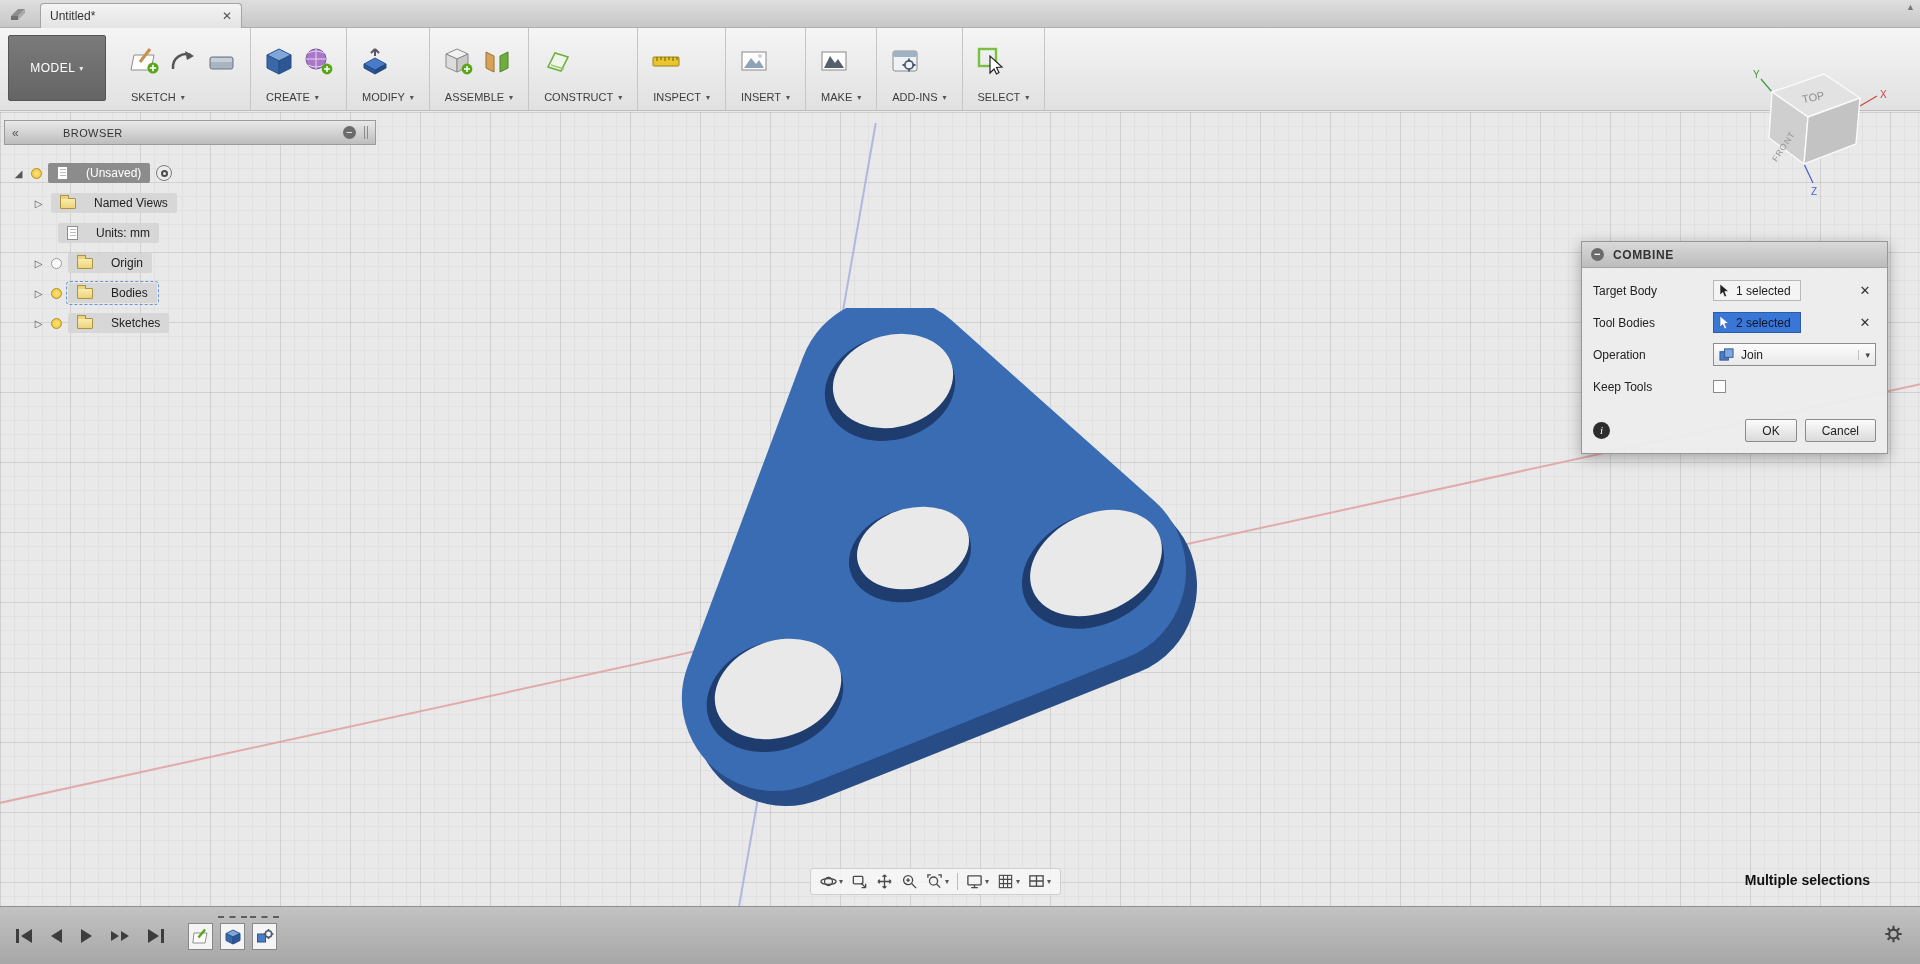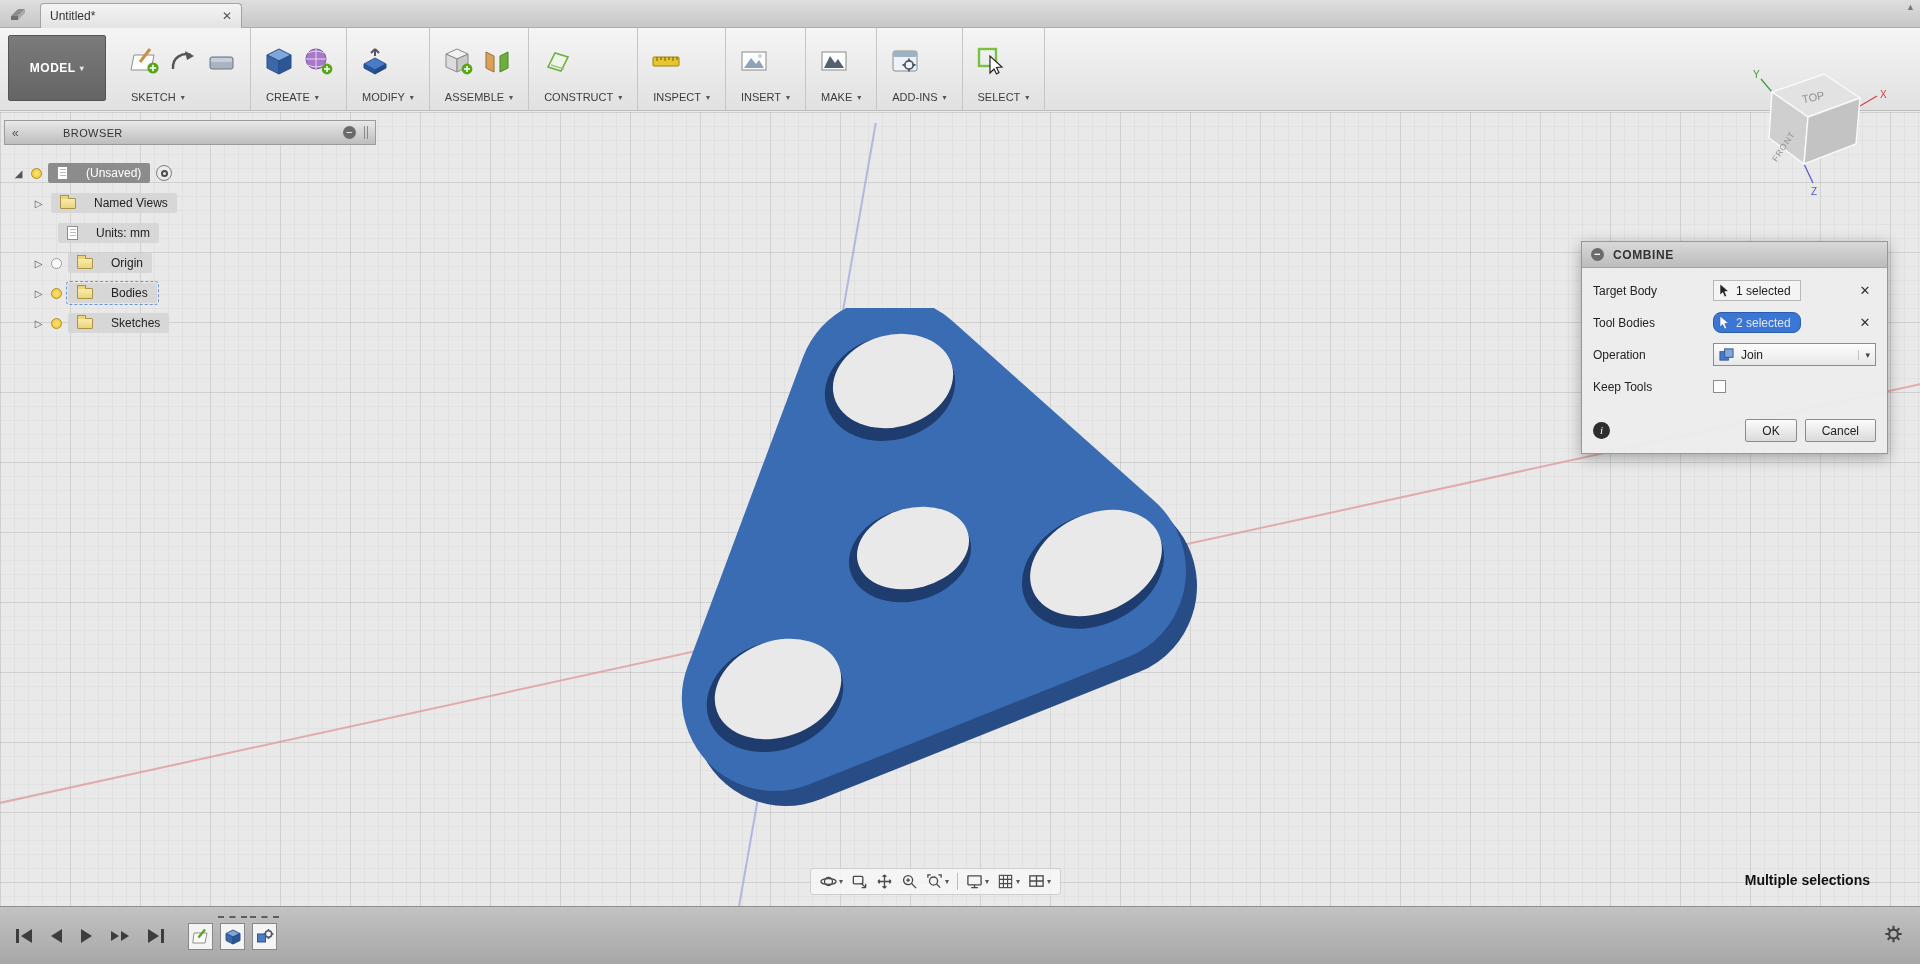--- a/index.html
+++ b/index.html
@@ -33,21 +33,21 @@
   .toolbar {
     position:absolute; top:28px; left:0; right:0; height:83px;
     background:linear-gradient(#f5f5f5,#e1e1e1);
     border-bottom:1px solid #bdbdbd;
     display:flex; align-items:stretch;
   }
   .model-btn {
     margin:7px 10px 9px 8px; width:98px;
     background:linear-gradient(#7b7b7b,#646464);
     border:1px solid #555; border-radius:2px;
-    color:#fff; font-size:12px; font-weight:bold; letter-spacing:.5px;
+    color:#fff; font-size:12px; font-weight:normal; letter-spacing:.5px;
     display:flex; align-items:center; justify-content:center; gap:4px;
     cursor:default;
   }
   .model-btn .caret { color:#e8e8e8; }
   .tbgroup {
     display:flex; flex-direction:column; 
     padding:5px 13px 3px; border-right:1px solid #c6c6c6;
   }
   .tbicons { flex:1; display:flex; align-items:center; gap:9px; }
   .tbicon { display:inline-flex; cursor:default; }
@@ -146,21 +146,21 @@
     font-size:12px; font-weight:bold; color:#333; letter-spacing:.6px;
   }
   .dlg-body { padding:9px 11px 4px; }
   .drow { display:flex; align-items:center; height:27px; margin-bottom:5px; }
   .dlabel { width:120px; font-size:12px; color:#222; }
   .sel-box {
     display:flex; align-items:center; gap:6px; height:21px;
     padding:0 9px 0 5px; font-size:12px;
     background:#f4f4f4; border:1px solid #b8b8b8; color:#222; cursor:default;
   }
-  .sel-box.active { background:#3a76d6; border-color:#2c5dab; color:#e5e5e5;border-radius:8px; }
+  .sel-box.active { background:#3a76d6; border-color:#2c5dab; color:#0f172a; }
   .x-btn { margin-left:auto; width:22px; text-align:center; font-size:13px; color:#333; cursor:default; }
   .op-select {
     flex:1; height:23px; display:flex; align-items:center; gap:7px; padding:0 5px;
     background:linear-gradient(#fdfdfd,#e8e8e8); border:1px solid #8d8d8d; font-size:12px; cursor:default;
   }
   .op-caret { margin-left:auto; padding-left:6px; border-left:1px solid #c2c2c2; font-size:9px; color:#444; }
   .checkbox { width:13px; height:13px; background:#fdfdfd; border:1px solid #8b8b8b; cursor:default; }
   .dlg-footer { display:flex; align-items:center; padding:10px 11px 11px; }
   .info-circle {
     width:17px; height:17px; border-radius:50%;

